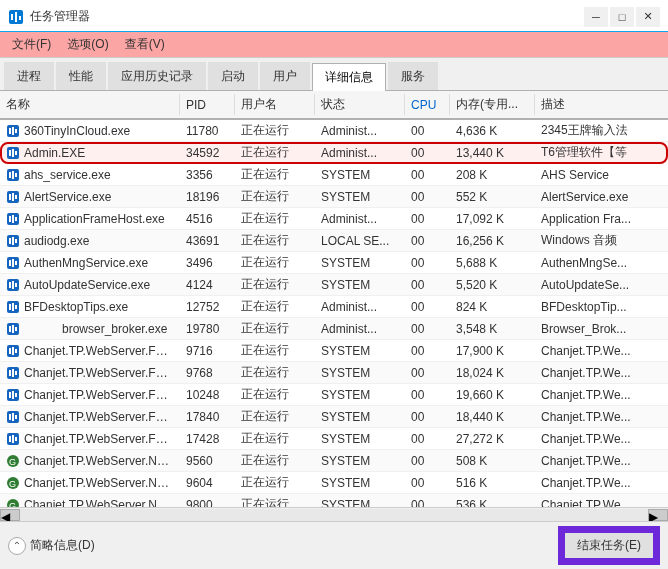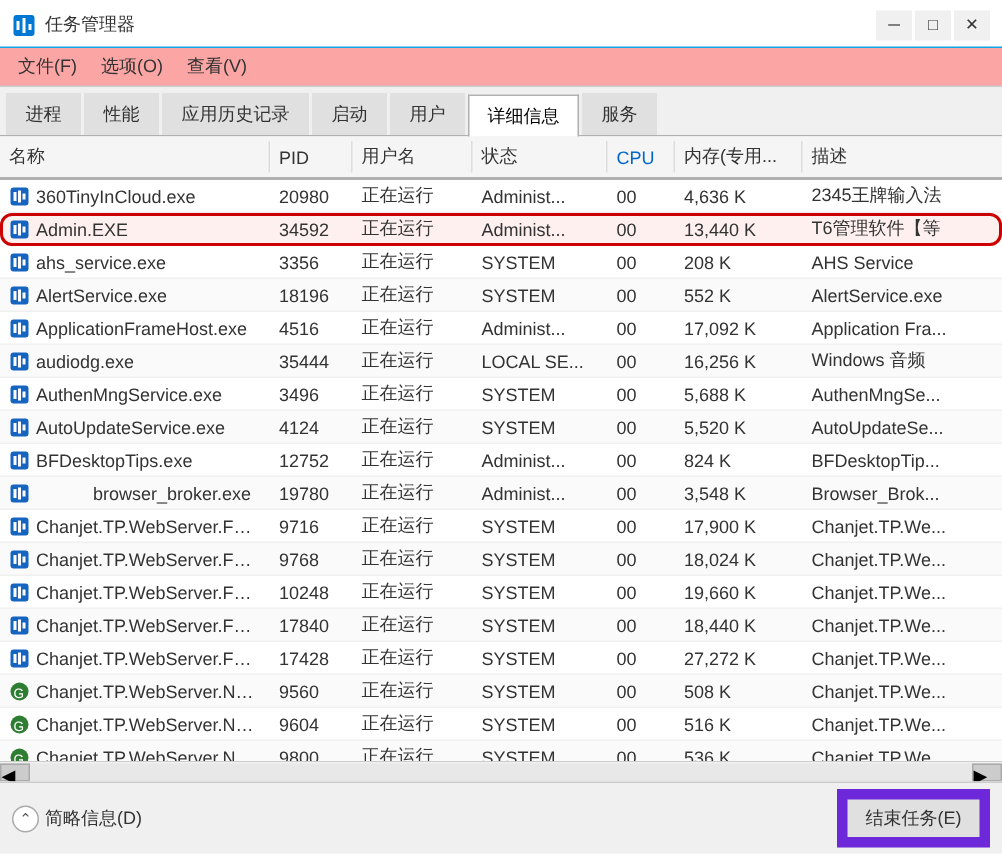--- a/index.html
+++ b/index.html
@@ -281,21 +281,21 @@
       <span class="process-icon">
             <svg width="14" height="14" viewBox="0 0 14 14">
               <rect x="1" y="1" width="12" height="12" rx="2" fill="#1565c0"></rect>
               <rect x="3" y="4" width="2" height="6" fill="white"></rect>
               <rect x="6" y="3" width="2" height="8" fill="white"></rect>
               <rect x="9" y="5" width="2" height="4" fill="white"></rect>
             </svg>
           </span>
       <span style="overflow:hidden;text-overflow:ellipsis;white-space:nowrap;">360TinyInCloud.exe</span>
     </div>
-    <div class="td">20980</div>
+    <div class="td">11780</div>
     <div class="td">正在运行</div>
     <div class="td">Administ...</div>
     <div class="td">00</div>
     <div class="td">4,636 K</div>
     <div class="td">2345王牌输入法</div>
   </div>
       <div class="table-row alt" style="background: rgb(255, 240, 240); outline: rgb(204, 0, 0) solid 2px; outline-offset: -2px; border-radius: 8px; position: relative;">
     <div class="td td-icon">
       <span class="process-icon">
             <svg width="14" height="14" viewBox="0 0 14 14">
@@ -376,21 +376,21 @@
       <span class="process-icon">
             <svg width="14" height="14" viewBox="0 0 14 14">
               <rect x="1" y="1" width="12" height="12" rx="2" fill="#1565c0"></rect>
               <rect x="3" y="4" width="2" height="6" fill="white"></rect>
               <rect x="6" y="3" width="2" height="8" fill="white"></rect>
               <rect x="9" y="5" width="2" height="4" fill="white"></rect>
             </svg>
           </span>
       <span style="overflow:hidden;text-overflow:ellipsis;white-space:nowrap;">audiodg.exe</span>
     </div>
-    <div class="td">35444</div>
+    <div class="td">43691</div>
     <div class="td">正在运行</div>
     <div class="td">LOCAL SE...</div>
     <div class="td">00</div>
     <div class="td">16,256 K</div>
     <div class="td">Windows 音频</div>
   </div>
       <div class="table-row">
     <div class="td td-icon">
       <span class="process-icon">
             <svg width="14" height="14" viewBox="0 0 14 14">

